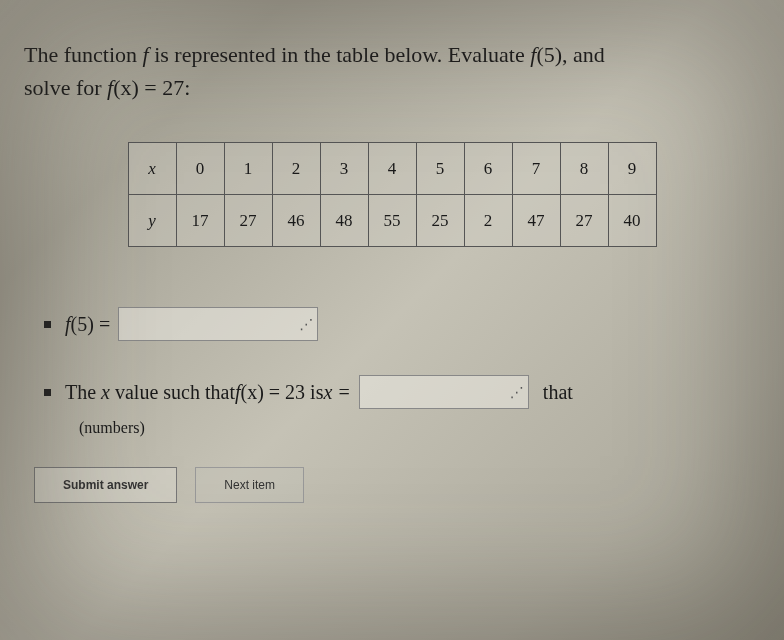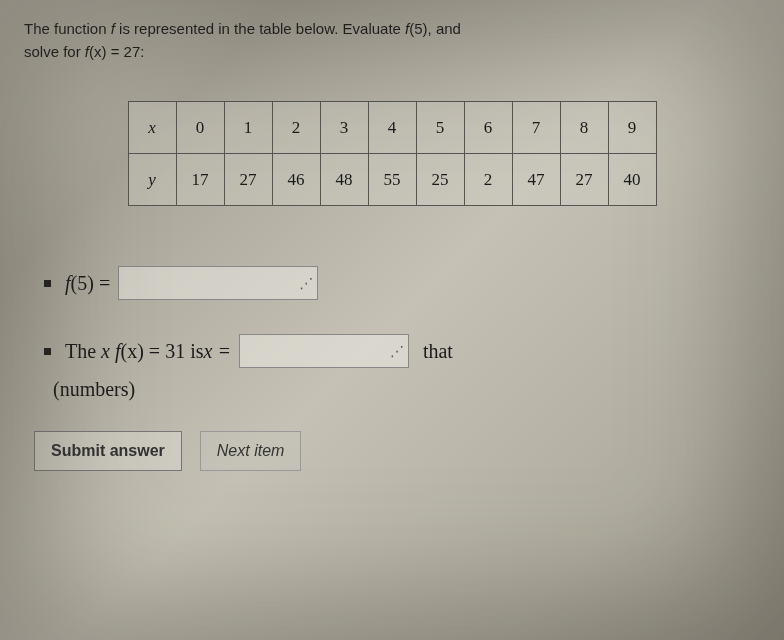--- a/index.html
+++ b/index.html
@@ -7,24 +7,25 @@
       width: 784px;
       height: 640px;
       background: linear-gradient(135deg, #b8b5a8 0%, #a8a598 20%, #c5c2b5 50%, #b0ada0 80%, #989588 100%);
       font-family: Georgia, 'Times New Roman', serif;
       color: #1a1a1a;
       padding: 18px 24px;
       overflow: hidden;
       position: relative;
     }
     .prompt {
-      font-size: 15px;
+      font-size: 22px;
       line-height: 1.5;
       margin-bottom: 38px;
-      font-family: Liberation Sans, sans-serif;
+      font-family: Liberation Serif, serif;
+      margin-top: 20px;
     }
     .prompt .fn { font-style: italic; }
     .table-wrap {
       display: flex;
       justify-content: center;
       margin: 30px 0 60px 0;
     }
     table.ft {
       border-collapse: collapse;
       background: rgba(210,208,198,0.4);
@@ -67,37 +68,37 @@
       padding-right: 6px;
       justify-content: flex-end;
     }
     .ans-input.narrow { width: 170px; }
     .grip {
       font-size: 14px;
       color: #555;
       letter-spacing: -2px;
     }
     .helptext { margin-left: 6px; }
-    .sub { margin-left: 9px; font-size:20px; margin-top:-24px; margin-bottom:30px;}
+    .sub { margin-left: 35px; font-size:16px; margin-top:-24px; margin-bottom:30px;}
     .btnrow {
       display: flex;
       gap: 18px;
       margin-left: 10px;
       margin-top: 10px;
     }
     .btn {
       border: 1px solid #777;
       background: rgba(220,218,208,0.5);
-      padding: 10px 16px;
+      padding: 10px 28px;
       font-family: Arial, sans-serif;
-      font-size: 16px;
+      font-size: 12px;
       color: #333;
       font-weight: bold;
     }
-    .btn.secondary { background: rgba(200,198,188,0.3); border-color:#999; font-weight:normal;font-style:italic;}
+    .btn.secondary { background: rgba(200,198,188,0.3); border-color:#999; font-weight:normal;}
     .vignette {
       position:absolute; inset:0;
       box-shadow: inset 0 0 120px 40px rgba(60,55,45,0.35);
       pointer-events:none;
     }
   </style>
 </head>
 <body>
 
 <div class="prompt">
@@ -143,21 +144,21 @@
     <div class="bullet"></div>
     <span class="mathit">f</span>
       <span>(5) =</span>
     <span class="ans-input">
       <span class="grip">⋰</span>
     </span>
   </div>
 
   <div class="qrow">
     <div class="bullet"></div>
-    <span>The </span>&nbsp;<span class="mathit">x</span>&nbsp;<span class="mathit">f</span><span>(x) = 31 is </span><span class="mathit">x =</span>
+    <span>The </span>&nbsp;<span class="mathit">x</span>&nbsp;<span> value such that </span><span class="mathit">f</span><span>(x) = 23 is </span><span class="mathit">x =</span>
     <span class="ans-input narrow">
       <span class="grip">⋰</span>
     </span>
     <span class="helptext">that</span>
   </div>
   <div class="sub">(numbers)</div>
 </div>
 
 <div class="btnrow">
   <div class="btn">Submit answer</div>

